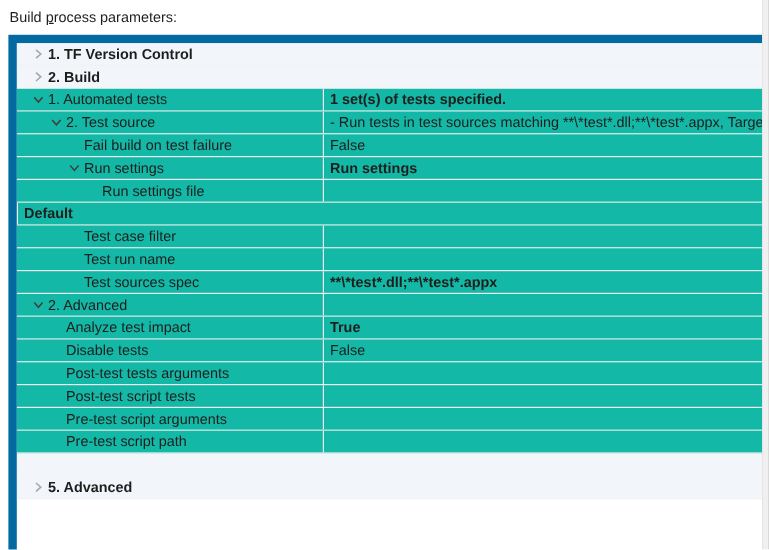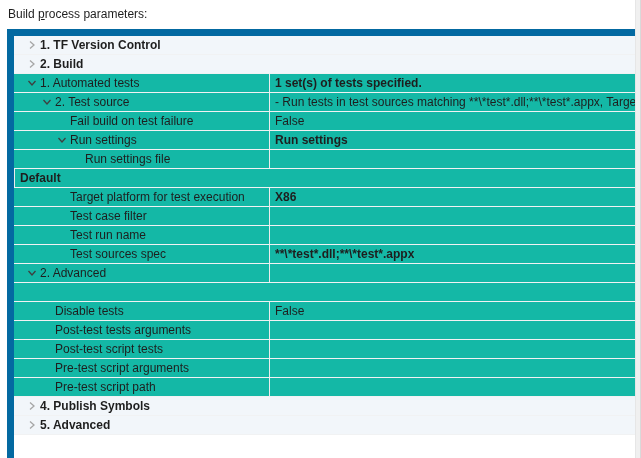--- a/index.html
+++ b/index.html
@@ -175,29 +175,20 @@
       <span class="val"></span>
     </div>
   </div>
 
   <div class="row">
     <div class="value-cell">
       <span class="val b">Default</span>
     </div>
   </div>
 
-  <div class="row">
-    <div class="name-cell">
-      <span class="chevron" style="margin-left: 40px;"></span>
-      <span class="nm">Target platform for test execution</span>
-    </div>
-    <div class="value-cell">
-      <span class="val b">X86</span>
-    </div>
-  </div>
 
   <div class="row">
     <div class="name-cell">
       <span class="chevron" style="margin-left: 40px;"></span>
       <span class="nm">Test case filter</span>
     </div>
     <div class="value-cell">
       <span class="val"></span>
     </div>
   </div>
@@ -232,20 +223,24 @@
       <span class="nm">2. Advanced</span>
     </div>
     <div class="value-cell">
       <span class="val"></span>
     </div>
   </div>
 
   <div class="row">
     <div class="name-cell">
       <span class="chevron" style="margin-left: 25px;"></span>
+      <span class="nm">Analyze test impact</span>
+    </div>
+    <div class="value-cell">
+      <span class="val b">True</span>
     </div>
   </div>
 
   <div class="row">
     <div class="name-cell">
       <span class="chevron" style="margin-left: 25px;"></span>
       <span class="nm">Disable tests</span>
     </div>
     <div class="value-cell">
       <span class="val">False</span>
@@ -286,28 +281,20 @@
     <div class="name-cell">
       <span class="chevron" style="margin-left: 25px;"></span>
       <span class="nm">Pre-test script path</span>
     </div>
     <div class="value-cell">
       <span class="val"></span>
     </div>
   </div>
 
   <div class="row category">
-    <div class="name-cell">
-      <span class="chevron" style="margin-left: 10px;">
-            <svg width="10" height="10" viewBox="0 0 10 10">
-              <path d="M3 1.5 L7 5 L3 8.5" fill="none" stroke="#a6a6a6" stroke-width="1.3"></path>
-            </svg>
-          </span>
-      <span class="nm">4. Publish Symbols</span>
-    </div>
     <div class="value-cell">
       <span class="val"></span>
     </div>
   </div>
 
   <div class="row category">
     <div class="name-cell">
       <span class="chevron" style="margin-left: 10px;">
             <svg width="10" height="10" viewBox="0 0 10 10">
               <path d="M3 1.5 L7 5 L3 8.5" fill="none" stroke="#a6a6a6" stroke-width="1.3"></path>

